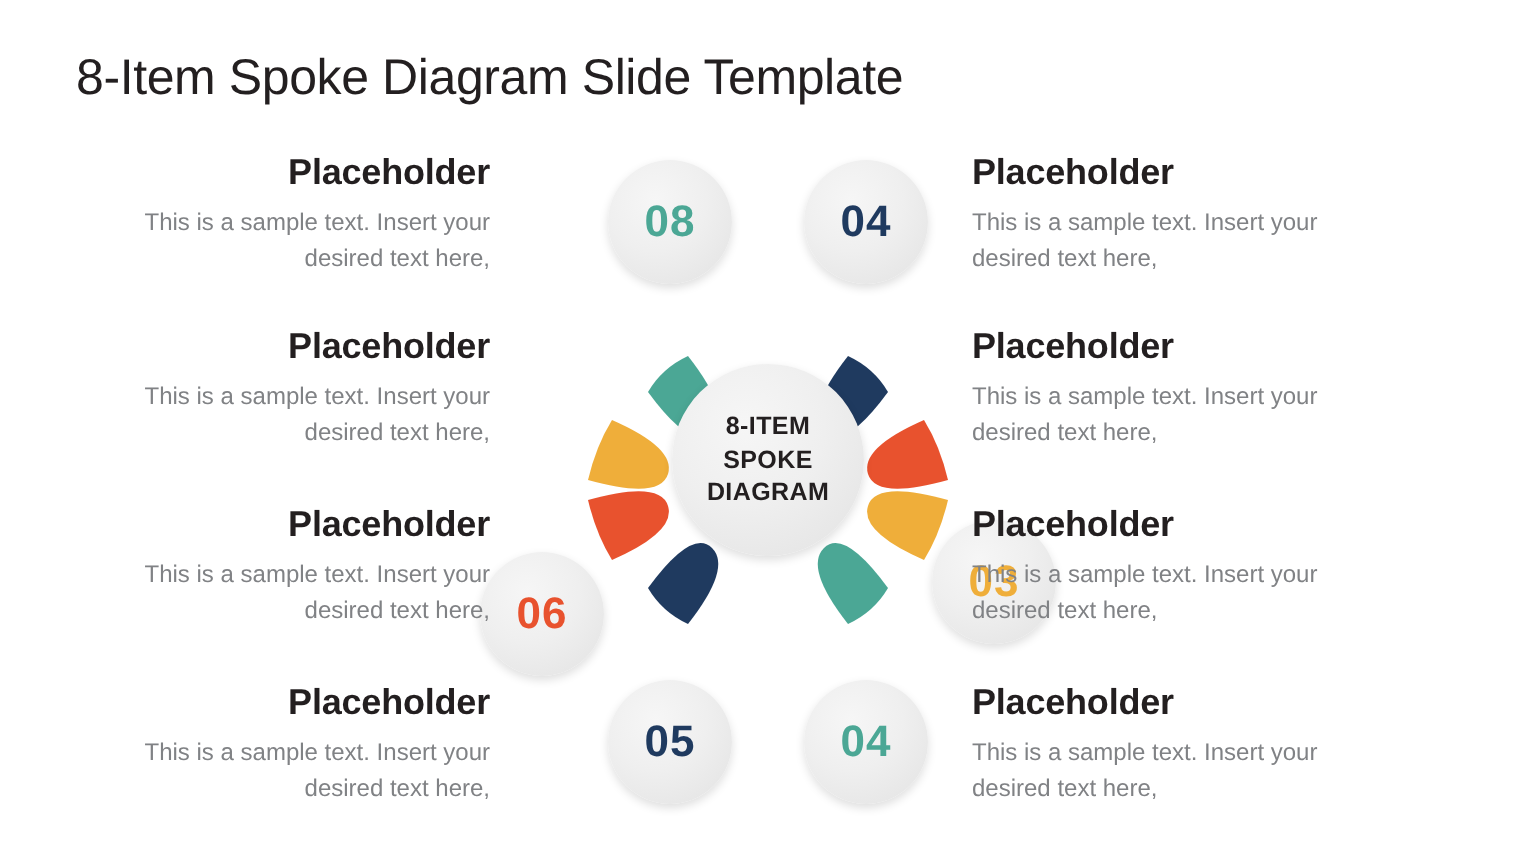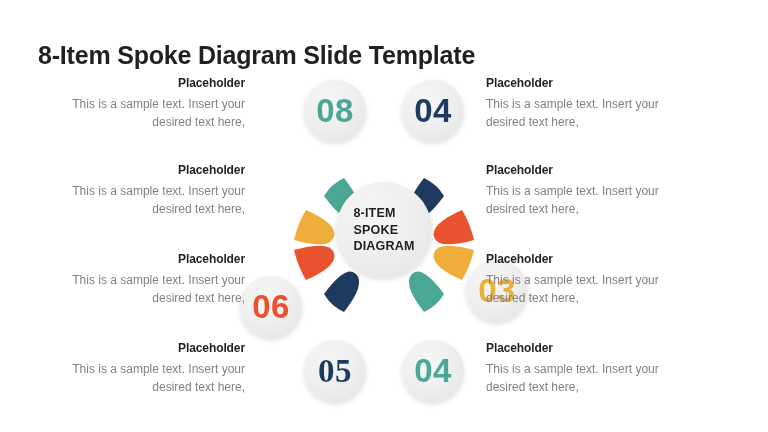--- a/index.html
+++ b/index.html
@@ -19,25 +19,24 @@
     position: absolute;
     inset: 0;
     background: #ffffff;
   }
 
   #slide-title {
     position: absolute;
     left: 38px;
     top: 25px;
     font-size: 25px;
-    font-weight: 700;
+    font-weight: 400;
     color: #231f20;
     letter-spacing: -0.2px;
     white-space: nowrap;
-    margin-top: 16px;
   }
 
   
   #diagram {
     position: absolute;
     left: 216px;
     top: 60px;
     width: 336px;
     height: 340px;
   }
@@ -57,53 +56,54 @@
     display: flex;
     align-items: center;
     justify-content: center;
     font-weight: bold;
     user-select: none;
   }
 
   .node-num {
     width: 62px;
     height: 62px;
-    font-size: 33px;
+    font-size: 22px;
     letter-spacing: 0.5px;
   }
 
   #hub {
     width: 96px;
     height: 96px;
     left: 120px;
     top: 122px;
     font-size: 12.5px;
     line-height: 1.32;
     color: #231f20;
+    text-align: center;
     letter-spacing: 0.2px;
     z-index: 5;
   }
 
   
   #node-01 { left: 186px; top: 20px; }
   #node-08 { left: 88px;  top: 20px; }
   #node-02 { left: 250px; top: 100px; }
   #node-03 { left: 250px; top: 200px; }
   #node-04 { left: 186px; top: 280px; }
   #node-05 { left: 88px;  top: 280px; }
   #node-06 { left: 24px;  top: 216px; }
   #node-07 { left: 24px;  top: 100px; }
 
   
   .txt {
     position: absolute;
     width: 180px;
   }
   .txt .head {
-    font-size: 12px;
+    font-size: 18px;
     font-weight: bold;
     color: #231f20;
     margin-bottom: 5px;
     letter-spacing: -0.1px;
   }
   .txt .body {
     font-size: 12px;
     line-height: 1.5;
     color: #808285;
   }
@@ -165,21 +165,21 @@
     </div>
     <div class="node node-num" id="node-01" style="color: rgb(31, 58, 95);">
       <span>04</span>
     </div>
     <div class="node node-num" id="node-03" style="color: rgb(239, 174, 58);">
       <span>03</span>
     </div>
     <div class="node node-num" id="node-04" style="color: rgb(75, 167, 149);">
       <span>04</span>
     </div>
-    <div class="node node-num" id="node-05" style="color: rgb(31, 58, 95); font-family: Liberation Serif, serif;">
+    <div class="node node-num" id="node-05" style="color: rgb(31, 58, 95);">
       <span>05</span>
     </div>
     <div class="node node-num" id="node-06" style="color: rgb(232, 82, 46);">
       <span>06</span>
     </div>
 
     <div class="node" id="hub">
       <div>
         <div>8-ITEM</div>
         <div>SPOKE</div>

